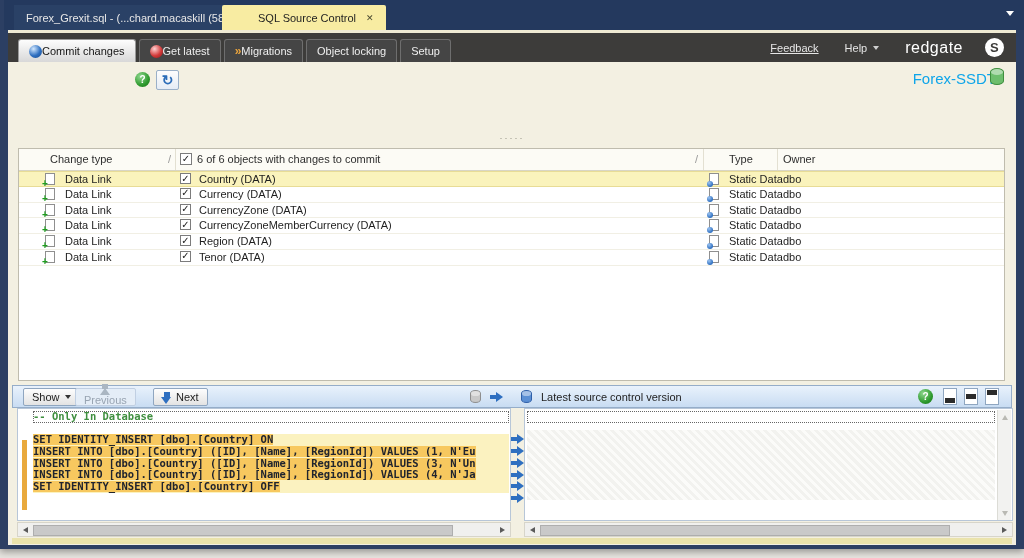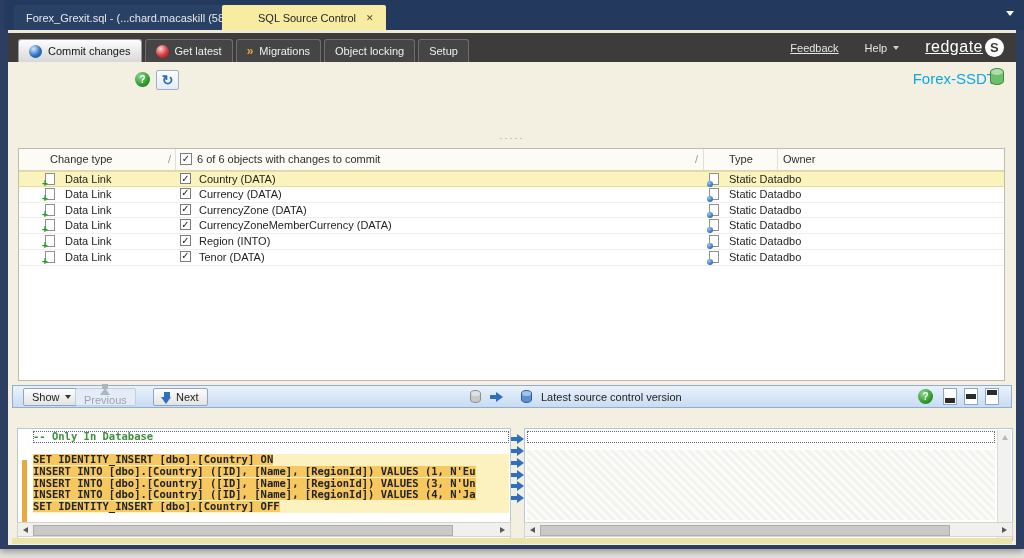--- a/index.html
+++ b/index.html
@@ -16,33 +16,33 @@
   .doc-tab.active { left:218px; color:#1f1f1f; background:#f8eca2; border-radius:2px 2px 0 0;padding-left:36px; }
   .tab-close { margin-left:10px; font-size:9px; color:#4a4a30; }
   .tab-dd { position:absolute; right:14px; top:11px; width:0; height:0;
             border-left:4px solid transparent; border-right:4px solid transparent; border-top:5px solid #fff; }
 
   .cream-line { position:absolute; left:4px; right:4px; top:30px; height:3px; background:#efead3; }
 
   
   .ribbon { position:absolute; left:4px; right:4px; top:33px; height:29px; background:#3d3c3a; }
   .rtabs { position:absolute; left:10px; bottom:0; display:flex; gap:3px; align-items:flex-end; }
-  .rtab { height:23px; display:flex; align-items:center; gap:6px; padding:0 10px; font-size:11px;
+  .rtab { height:23px; display:flex; align-items:center; padding:0 10px; font-size:11px;
           border-radius:3px 3px 0 0; border:1px solid #6e6e6e; border-bottom:none;
           background:#454545; color:#efefef; cursor:default; }
   .rtab.active { background:linear-gradient(#fdfdfd,#d8d8d8); color:#141414; border-color:#9a9a9a; }
   .sphere { width:13px; height:13px; border-radius:50%; }
   .sphere.blue { background:radial-gradient(circle at 35% 30%, #d2e8ff, #2e6fc0 55%, #1c4a8c); }
   .sphere.red  { background:radial-gradient(circle at 35% 30%, #ffd2d2, #d23a3a 55%, #8e1616); }
   .chev { color:#e8a33d; font-weight:bold; font-size:12px; line-height:1; }
   .ribbon-right { position:absolute; right:12px; top:0; height:29px; display:flex; align-items:center; gap:26px; }
   .feedback { color:#e6e6e6; font-size:11px; text-decoration:underline; cursor:pointer; }
   .helpmenu { color:#e6e6e6; font-size:11px; display:flex; align-items:center; gap:6px; cursor:pointer; }
   .dd-tri { width:0; height:0; border-left:3.5px solid transparent; border-right:3.5px solid transparent; border-top:4px solid #cfcfcf; }
-  .brand { display:flex; align-items:flex-start; gap:2px; color:#fff; font-size:16px; letter-spacing:.5px;text-decoration:underline; }
+  .brand { display:flex; align-items:flex-end; gap:22px; color:#fff; font-size:16px; letter-spacing:.5px; }
   .brand-s { width:19px; height:19px; border-radius:50%; background:#fff; color:#3d3c3a;
              font-weight:bold; font-size:13px; display:flex; align-items:center; justify-content:center; }
 
   
   .body-bg { position:absolute; left:4px; right:4px; top:62px; bottom:4px; background:#f3f0e2; }
 
   .btn { display:inline-flex; align-items:center; gap:6px; font-size:11px; color:#1e1e1e;
          background:linear-gradient(#fdfdfd,#e3e3e3); border:1px solid #9a9a9a; border-radius:2px;
          padding:0 9px; height:22px; cursor:pointer; }
   .save-btn { position:absolute; left:16px; top:68px; }
@@ -116,21 +116,21 @@
   .dt-cyl-blue { position:absolute; left:508px; top:4px; }
   .dt-help { position:absolute; right:78px; top:3px; }
   .layout-btn { position:absolute; top:2px; width:14px; height:17px; background:#fff; border:1px solid #8fa6c0; cursor:pointer; }
   .layout-btn i { position:absolute; left:1px; right:1px; height:5px; background:#2b2b2b; }
   .lb1 { right:54px; } .lb1 i { bottom:1px; }
   .lb2 { right:33px; } .lb2 i { top:5px; }
   .lb3 { right:12px; } .lb3 i { top:1px; }
 
   
   .diff { position:absolute; left:8px; right:8px; top:408px; height:130px; background:#f3f0e2; }
-  .pane { position:absolute; top:0; height:113px; background:#fff; border:1px solid #b7c6d8; overflow:hidden;margin-top:20px; }
+  .pane { position:absolute; top:0; height:113px; background:#fff; border:1px solid #b7c6d8; overflow:hidden; }
   .pane.left  { left:5px;  width:494px; }
   .pane.right { left:512px; width:489px; }
   .gutterbar { position:absolute; left:4px; top:31px; width:5px; height:70px; background:#e9a93c; }
   .code { position:absolute; left:15px; top:2px; right:1px; font-family:"DejaVu Sans Mono", monospace;
           font-weight:bold; font-size:10.5px; color:#20242e; }
   .dline { height:11.7px; line-height:11.7px; white-space:pre; overflow:hidden; }
   .dline.comment-selected { color:#3f8f3f; outline:1px dotted #666; outline-offset:-1px; }
   .dline.changed { background:#fbf2c0; }
   .dline.changed .hl { background:#f7c85f; }
   .dotted-first { position:absolute; left:2px; top:2px; right:17px; height:12px; outline:1px dotted #666; outline-offset:-1px; }
@@ -264,21 +264,21 @@
             <span class="cb">✓</span>
             <span class="obj">CurrencyZoneMemberCurrency (DATA)</span>
             <span class="doc data"></span>
             <span class="ty">Static Data</span>
             <span class="ow">dbo</span>
           </div>
           <div class="grow">
             <span class="doc link"></span>
             <span class="ct">Data Link</span>
             <span class="cb">✓</span>
-            <span class="obj">Region (INTO)</span>
+            <span class="obj">Region (DATA)</span>
             <span class="doc data"></span>
             <span class="ty">Static Data</span>
             <span class="ow">dbo</span>
           </div>
           <div class="grow">
             <span class="doc link"></span>
             <span class="ct">Data Link</span>
             <span class="cb">✓</span>
             <span class="obj">Tenor (DATA)</span>
             <span class="doc data"></span>

